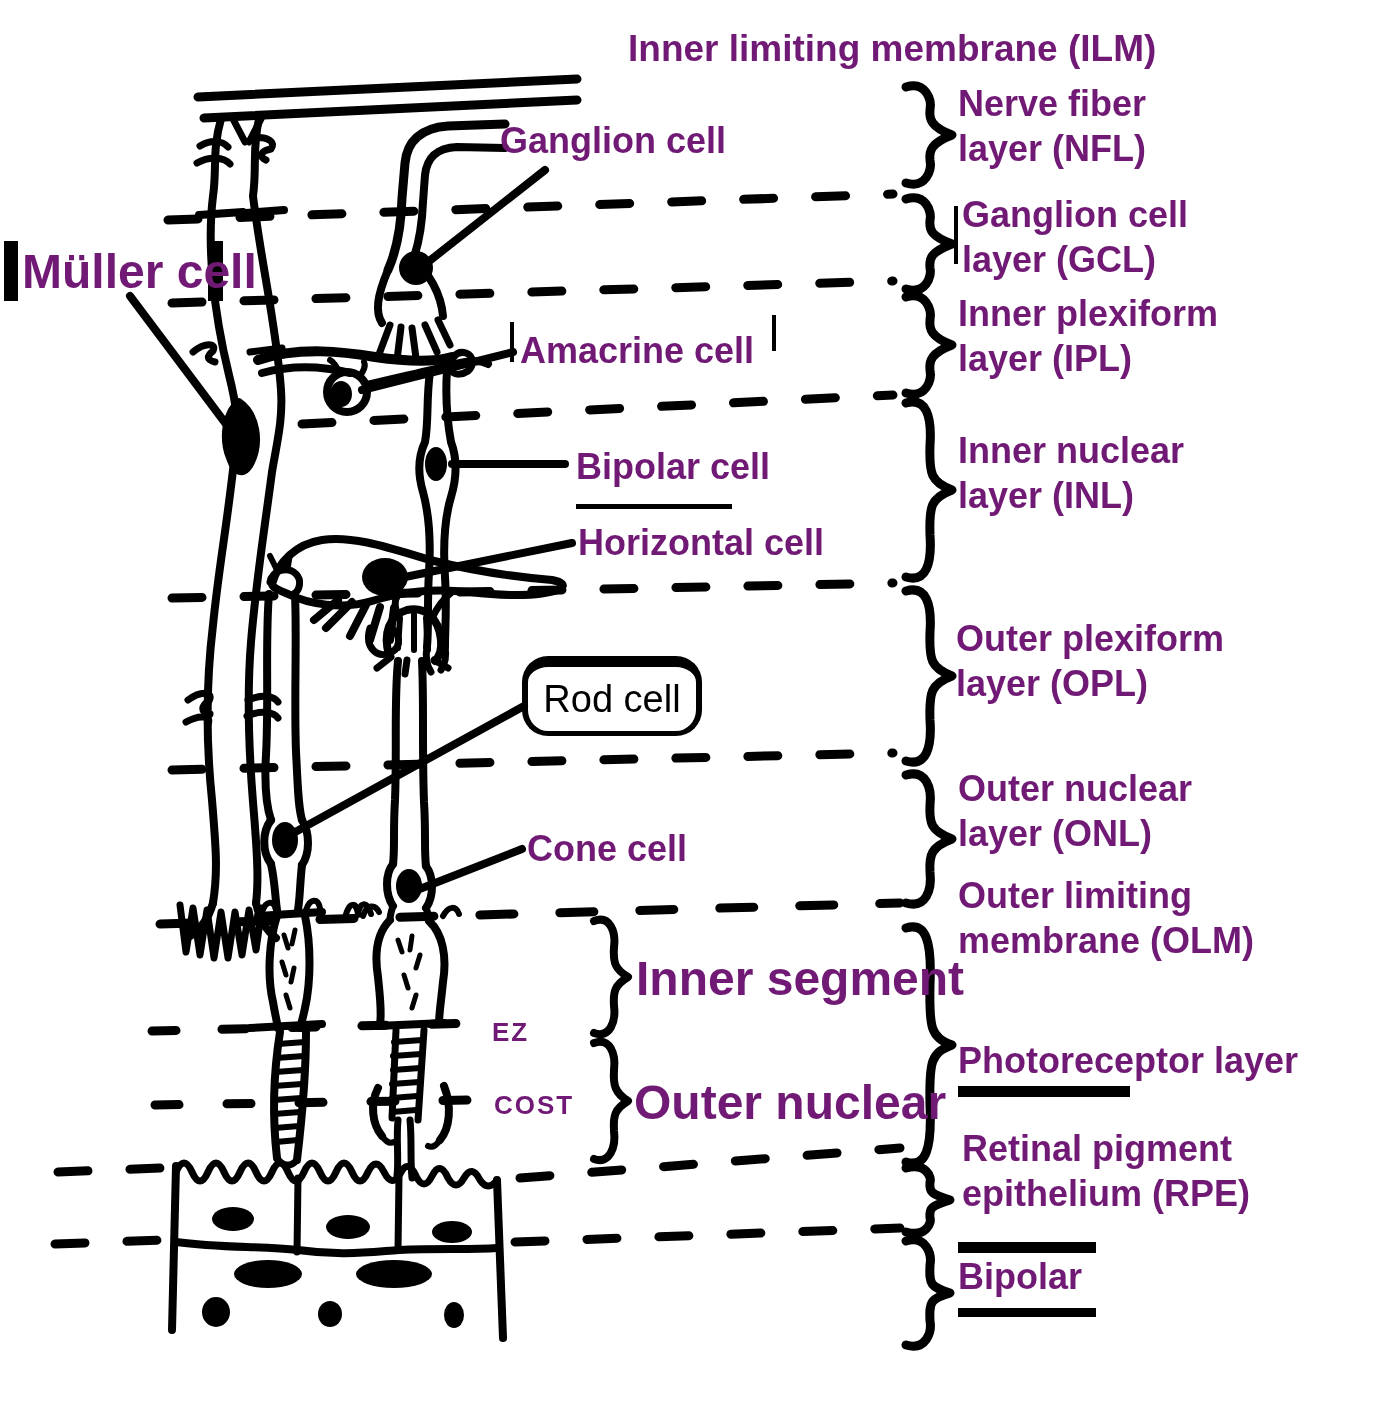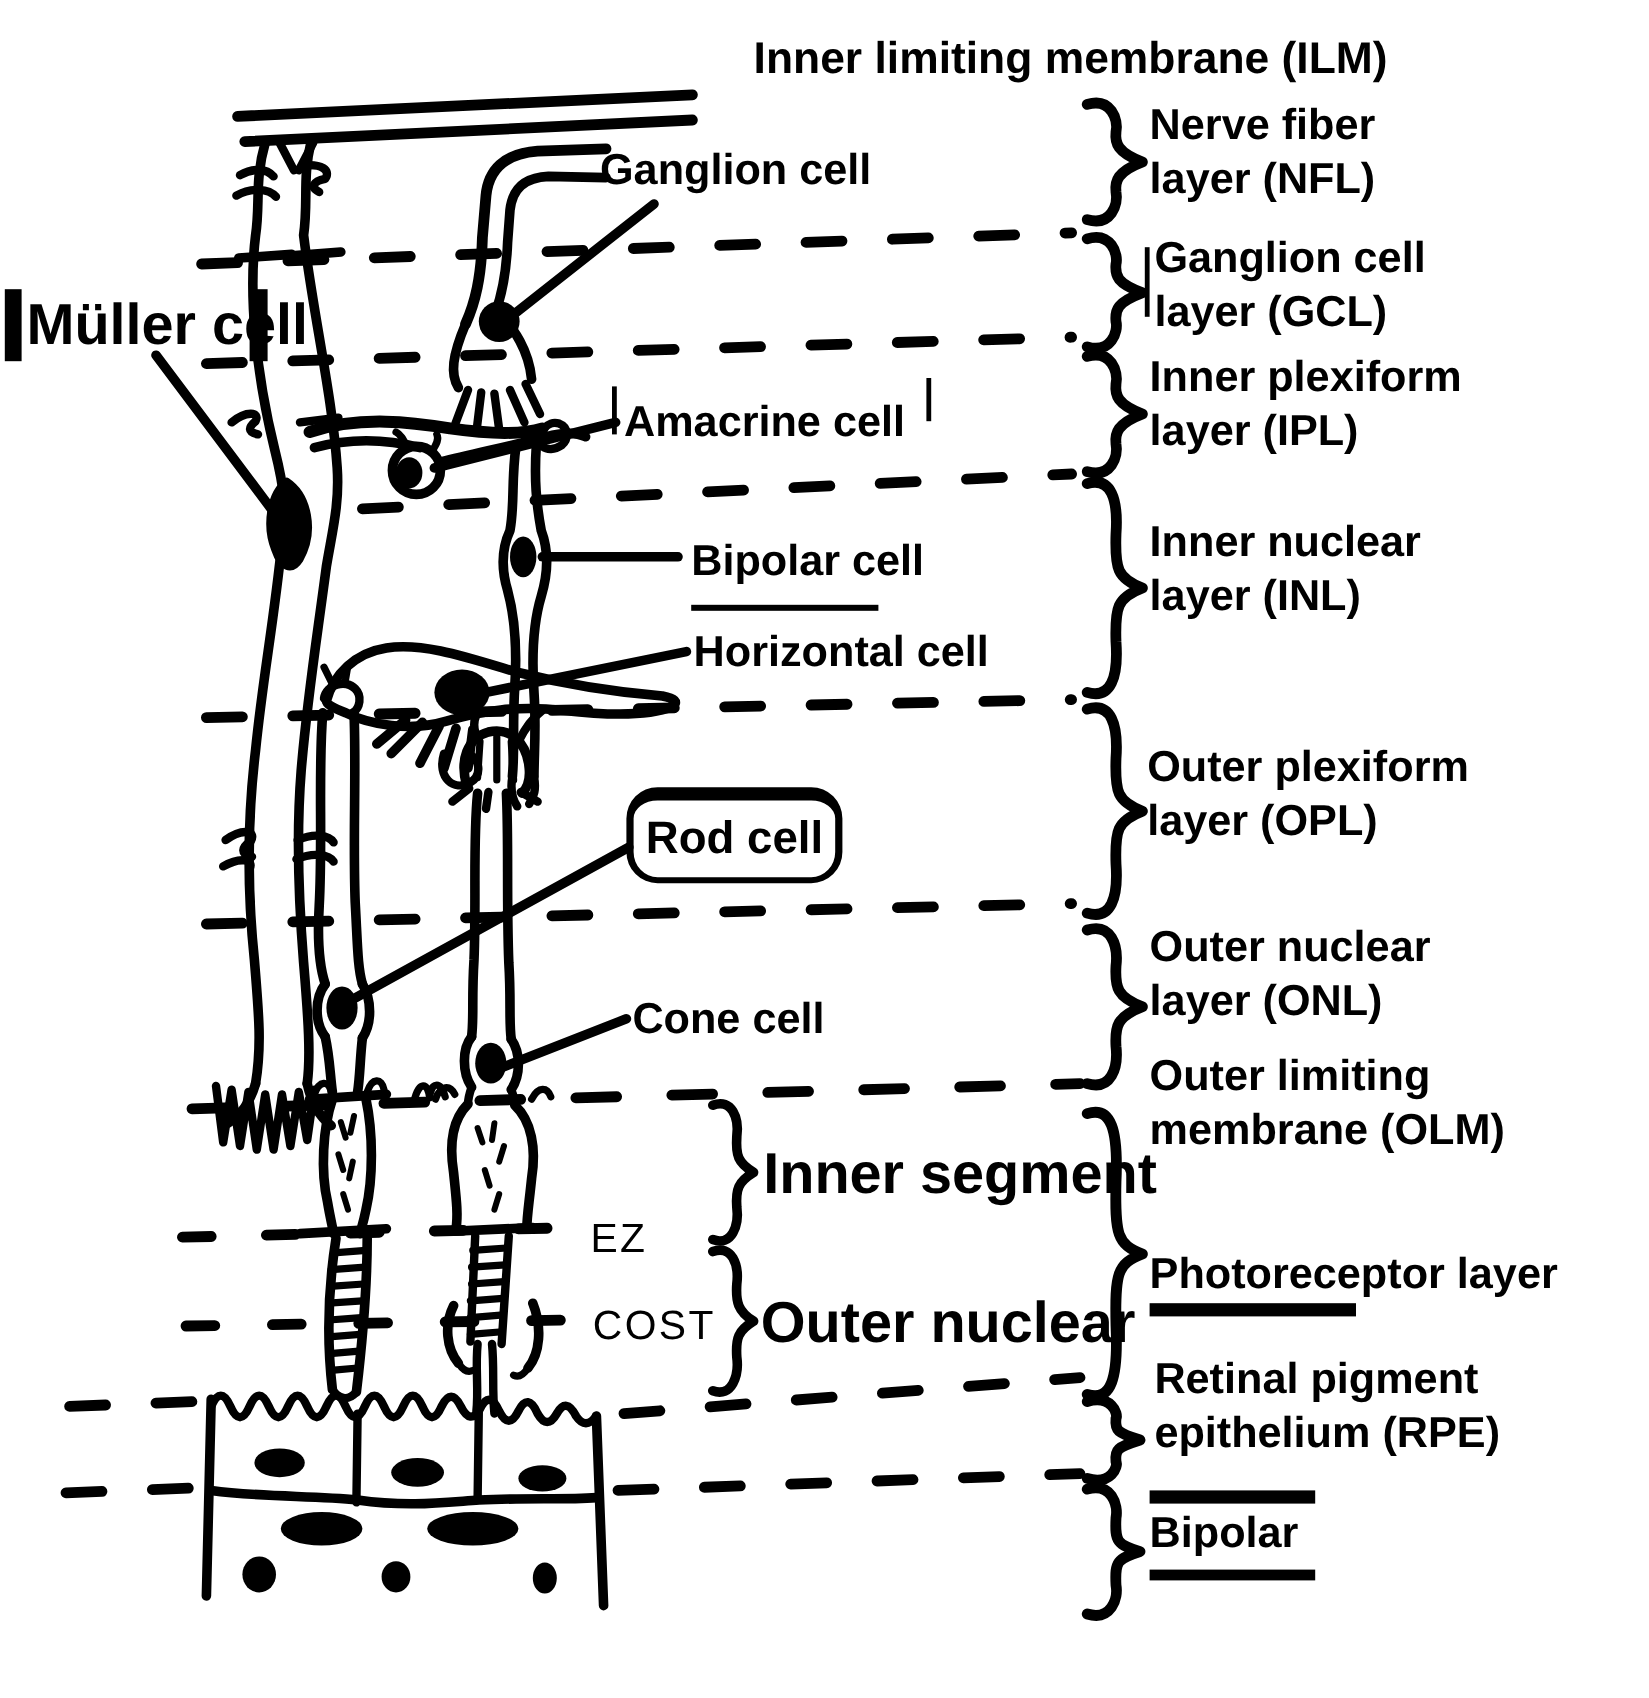--- a/index.html
+++ b/index.html
@@ -3,30 +3,30 @@
 <meta charset="utf-8">
 <style>
   html,body{margin:0;padding:0;background:#fff;}
   #stage{
     position:relative;width:1374px;height:1415px;background:#ffffff;overflow:hidden;
     font-family:"Liberation Sans", sans-serif;color:#000;
   }
   #art{position:absolute;left:0;top:0;}
   .lbl{
     position:absolute;font-weight:bold;font-size:36px;line-height:45px;
-    white-space:pre-line;color:#000000;letter-spacing:0px;
+    white-space:pre-line;color:#701a75;letter-spacing:0px;
   }
   .lbl.title{font-size:37px;}
   .lbl.big{font-size:48px;}
-  .lbl.plain{font-weight:normal;font-size:34px;letter-spacing:2px;}
+  .lbl.plain{font-weight:bold;font-size:26px;letter-spacing:2px;}
   #rod-box{
     position:absolute;left:522px;top:656px;width:168px;height:64px;
     border-top:11px solid #000;border-left:6px solid #000;border-right:6px solid #000;border-bottom:5px solid #000;
     display:flex;align-items:center;justify-content:center;
-    font-weight:bold;font-size:38px;border-radius:26px;
+    font-weight:normal;font-size:38px;border-radius:26px;
   }
 </style>
 </head>
 <body>
 
 <div id="stage">
 
 <svg id="art" width="1374" height="1415" viewBox="0 0 1374 1415" fill="none" stroke="#000" stroke-linecap="round" stroke-linejoin="round">
 
   <g stroke-width="9">

